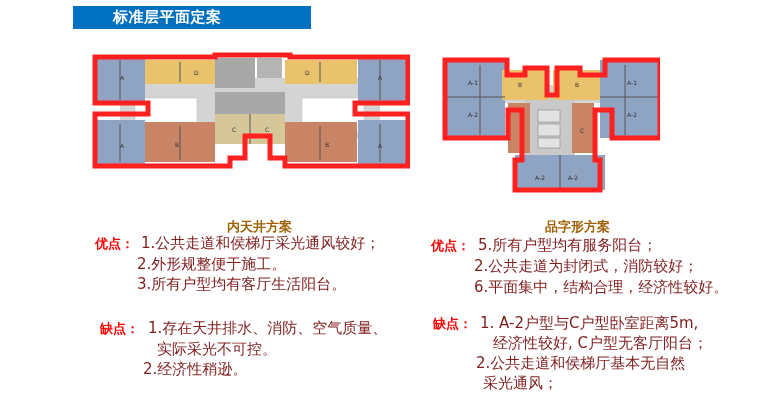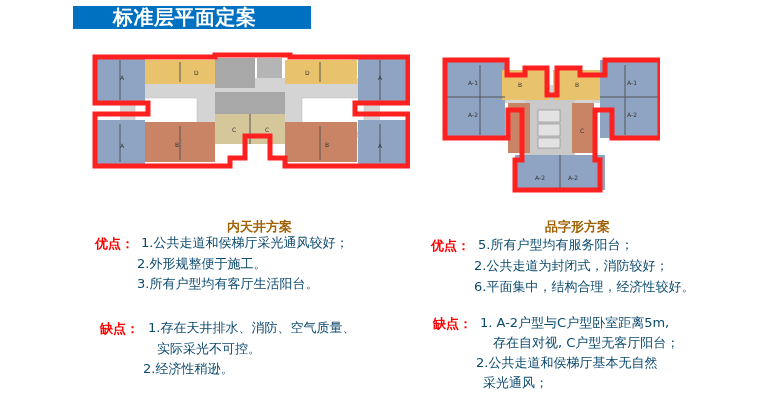--- a/index.html
+++ b/index.html
@@ -1,26 +1,26 @@
 <!DOCTYPE html>
 <html><head>
 <meta charset="utf-8">
 <style>
   html, body { margin:0; padding:0; background:#ffffff; }
   body { width:760px; height:403px; position:relative; overflow:hidden;
          font-family:"DejaVu Sans","Liberation Sans",sans-serif; color:#222; }
   .title-bar { position:absolute; left:73px; top:6px; width:238px; height:23px;
                background:#0070c0; }
-  .title-text { position:absolute; left:40px; top:1px; font-size:20px; font-weight:bold;
+  .title-text { position:absolute; left:40px; top:1px; font-size:15px; font-weight:bold;
                 color:#ffffff; letter-spacing:0.5px; line-height:21px; }
   .plan { position:absolute; }
   .plan svg { display:block; }
   .caption { position:absolute; font-size:13px; font-weight:bold; color:#a16207; }
   .label-red { color:#ff0000; font-weight:bold; font-size:13px; position:absolute; }
-  .line { position:absolute; font-size:13px; color:#0c4a6e; white-space:nowrap; line-height:16px; }
+  .line { position:absolute; font-size:15px; color:#7f1d1d; white-space:nowrap; line-height:16px; }
 </style>
 </head>
 <body>
 
 <div class="title-bar">
   <span class="title-text">标准层平面定案</span>
 </div>
 
 <div class="plan" style="left:90px; top:50px;">
   <svg width="320" height="120" viewBox="0 0 320 120" xmlns="http://www.w3.org/2000/svg">
@@ -142,15 +142,15 @@
 <div class="line" style="left:143px; top:361px;">2.经济性稍逊。</div>
 
 <div class="caption" style="left:545px; top:218px;">品字形方案</div>
 <div class="label-red" style="left:431px; top:237px;">优点：</div>
 <div class="line" style="left:478px; top:237px;">5.所有户型均有服务阳台；</div>
 <div class="line" style="left:474px; top:258px;">2.公共走道为封闭式，消防较好；</div>
 <div class="line" style="left:474px; top:279px;">6.平面集中，结构合理，经济性较好。</div>
 
 <div class="label-red" style="left:433px; top:315px;">缺点：</div>
 <div class="line" style="left:480px; top:315px;">1. A-2户型与C户型卧室距离5m,</div>
-<div class="line" style="left:493px; top:335px;">存在自对视, C户型无客厅阳台；</div>
+<div class="line" style="left:493px; top:335px;">经济性较好, C户型无客厅阳台；</div>
 <div class="line" style="left:476px; top:355px;text-align:center;">2.公共走道和侯梯厅基本无自然</div>
 <div class="line" style="left:483px; top:375px;">采光通风；</div>
 
 </body></html>

